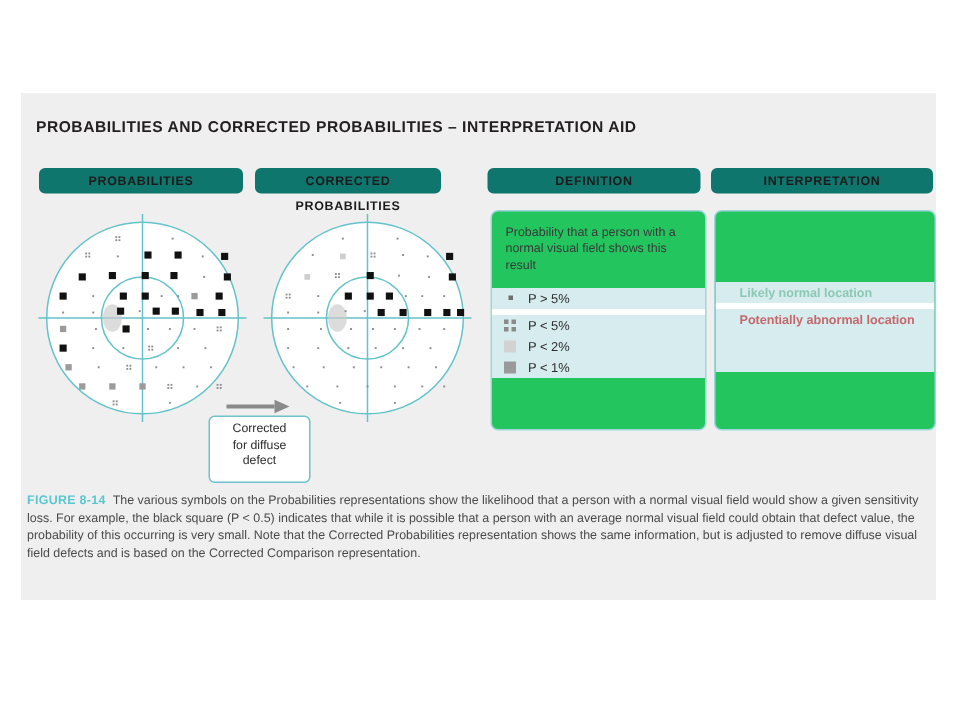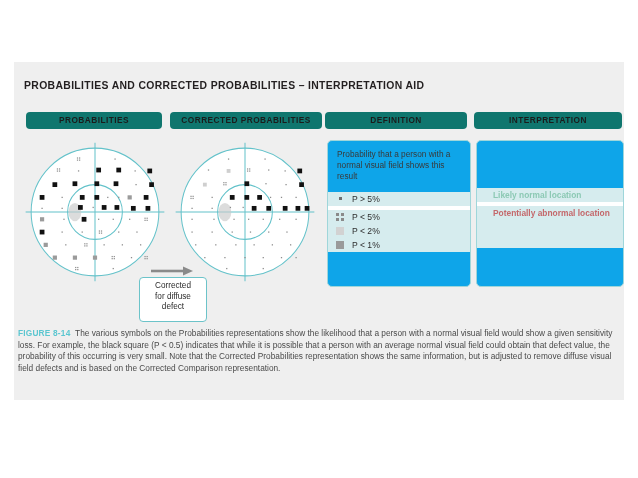--- a/index.html
+++ b/index.html
@@ -49,21 +49,21 @@
     line-height: 17px;
     border-radius: 4px;
     background: #0f766e;
     color: #1b1b1b;
     font-size: 8.3px;
     font-weight: bold;
     letter-spacing: 0.45px;
     text-align: center;
   }
   .col-header.h1 { left: 26px;  width: 136px; }
-  .col-header.h2 { left: 170px; width: 152px; }
+  .col-header.h2 { left: 170px; width: 124px; }
   .col-header.h3 { left: 325px; width: 142px; }
   .col-header.h4 { left: 474px; width: 148px; }
 
   
   .plot-card {
     position: absolute;
     top: 136px;
     width: 146px;
     height: 152px;
   }
@@ -94,21 +94,21 @@
     text-align: center;
   }
 
   
   .info-card {
     position: absolute;
     top: 140px;
     height: 145px;
     border: 1px solid #9fd6da;
     border-radius: 5px;
-    background: #0ea5e9;
+    background: #22c55e;
     overflow: hidden;
   }
   #definition-card    { left: 327px; width: 142px; }
   #interpretation-card{ left: 476px; width: 146px; }
 
   .def-intro {
     padding: 8px 9px 0 9px;
     font-size: 8.3px;
     line-height: 11.2px;
     color: #3a3a3a;

